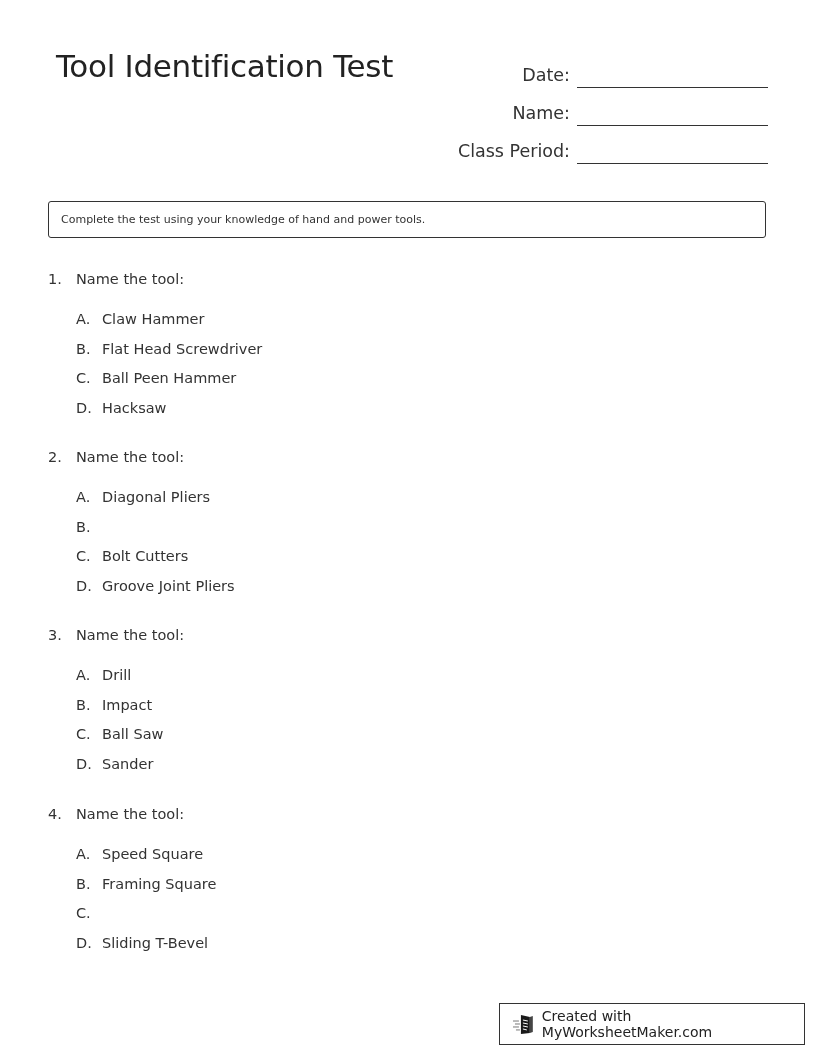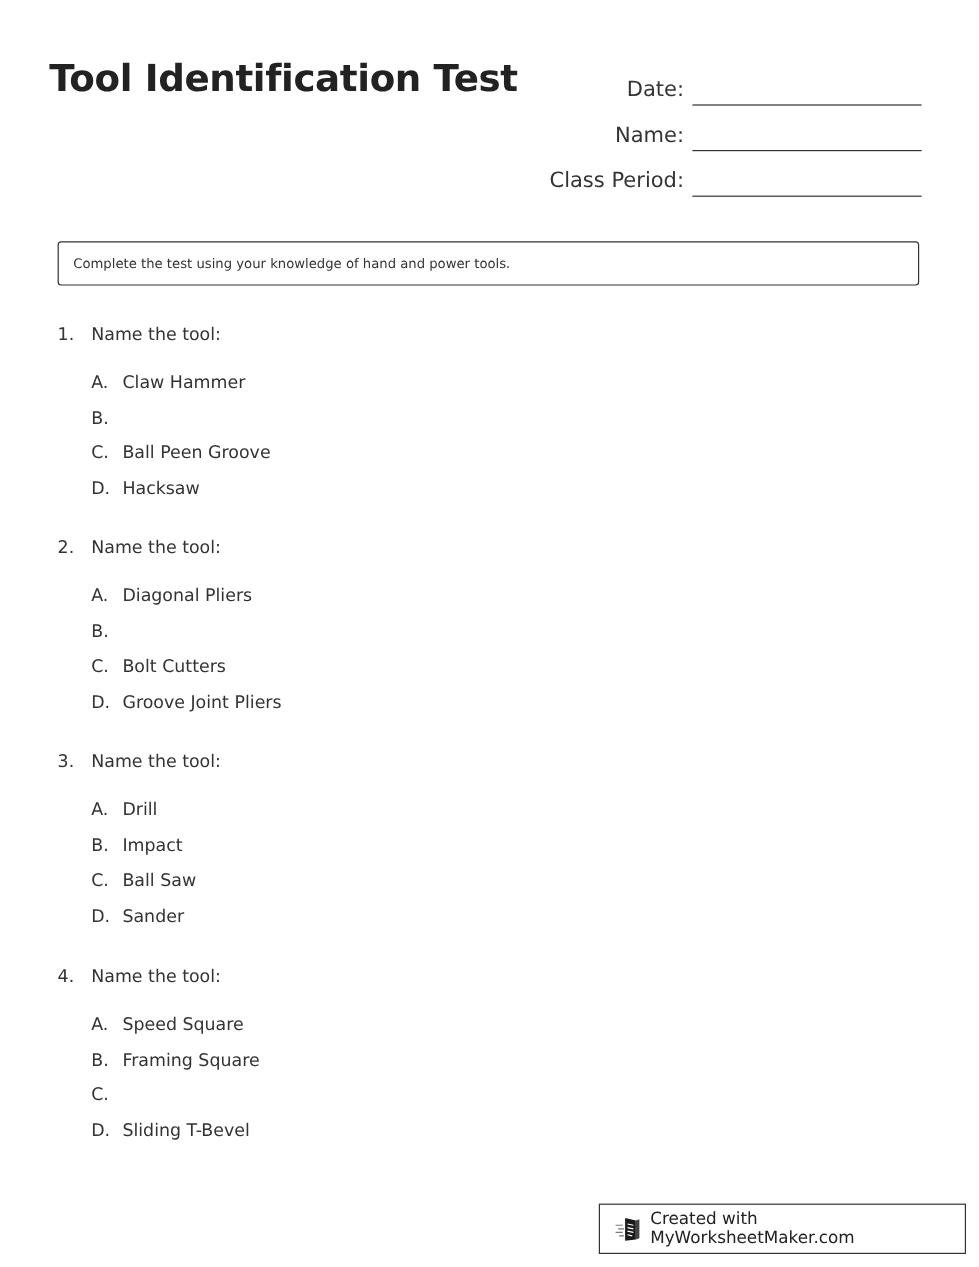--- a/index.html
+++ b/index.html
@@ -1,22 +1,22 @@
 <!DOCTYPE html>
 <html><head>
 <meta charset="utf-8">
 <style>
   html, body { margin: 0; padding: 0; background: #ffffff; }
   body {
     width: 816px; height: 1056px; position: relative; overflow: hidden;
     font-family: "DejaVu Sans", sans-serif; color: #2b2b2b;
   }
   .title {
-    position: absolute; left: 41px; top: 48px;
-    font-size: 31px; font-weight: bold; color: #222; letter-spacing: -0.3px;
+    position: absolute; left: 56px; top: 48px;
+    font-size: 31px; font-weight: normal; color: #222; letter-spacing: -0.3px;
     margin: 0;
     text-align: center;
   }
   .fields { position: absolute; right: 48px; top: 50px; }
   .field-row {
     display: flex; align-items: flex-end; justify-content: flex-end;
     height: 38px;
   }
   .field-label { font-size: 17.5px; color: #333; margin-right: 7px; line-height: 26px; }
   .field-line {
@@ -69,24 +69,25 @@
     <span class="q-num">1.</span>
     <span>Name the tool:</span>
   </div>
   <div class="choices">
     <div class="choice">
         <span class="choice-letter">A.</span>
         <span>Claw Hammer</span>
       </div>
     <div class="choice">
         <span class="choice-letter">B.</span>
+        <span>Flat Head Screwdriver</span>
       </div>
     <div class="choice">
         <span class="choice-letter">C.</span>
-        <span>Ball Peen Groove</span>
+        <span>Ball Peen Hammer</span>
       </div>
     <div class="choice">
         <span class="choice-letter">D.</span>
         <span>Hacksaw</span>
       </div>
   </div>
 </div>
 
 <div class="question" style="top:447px;">
   <div class="q-stem">

